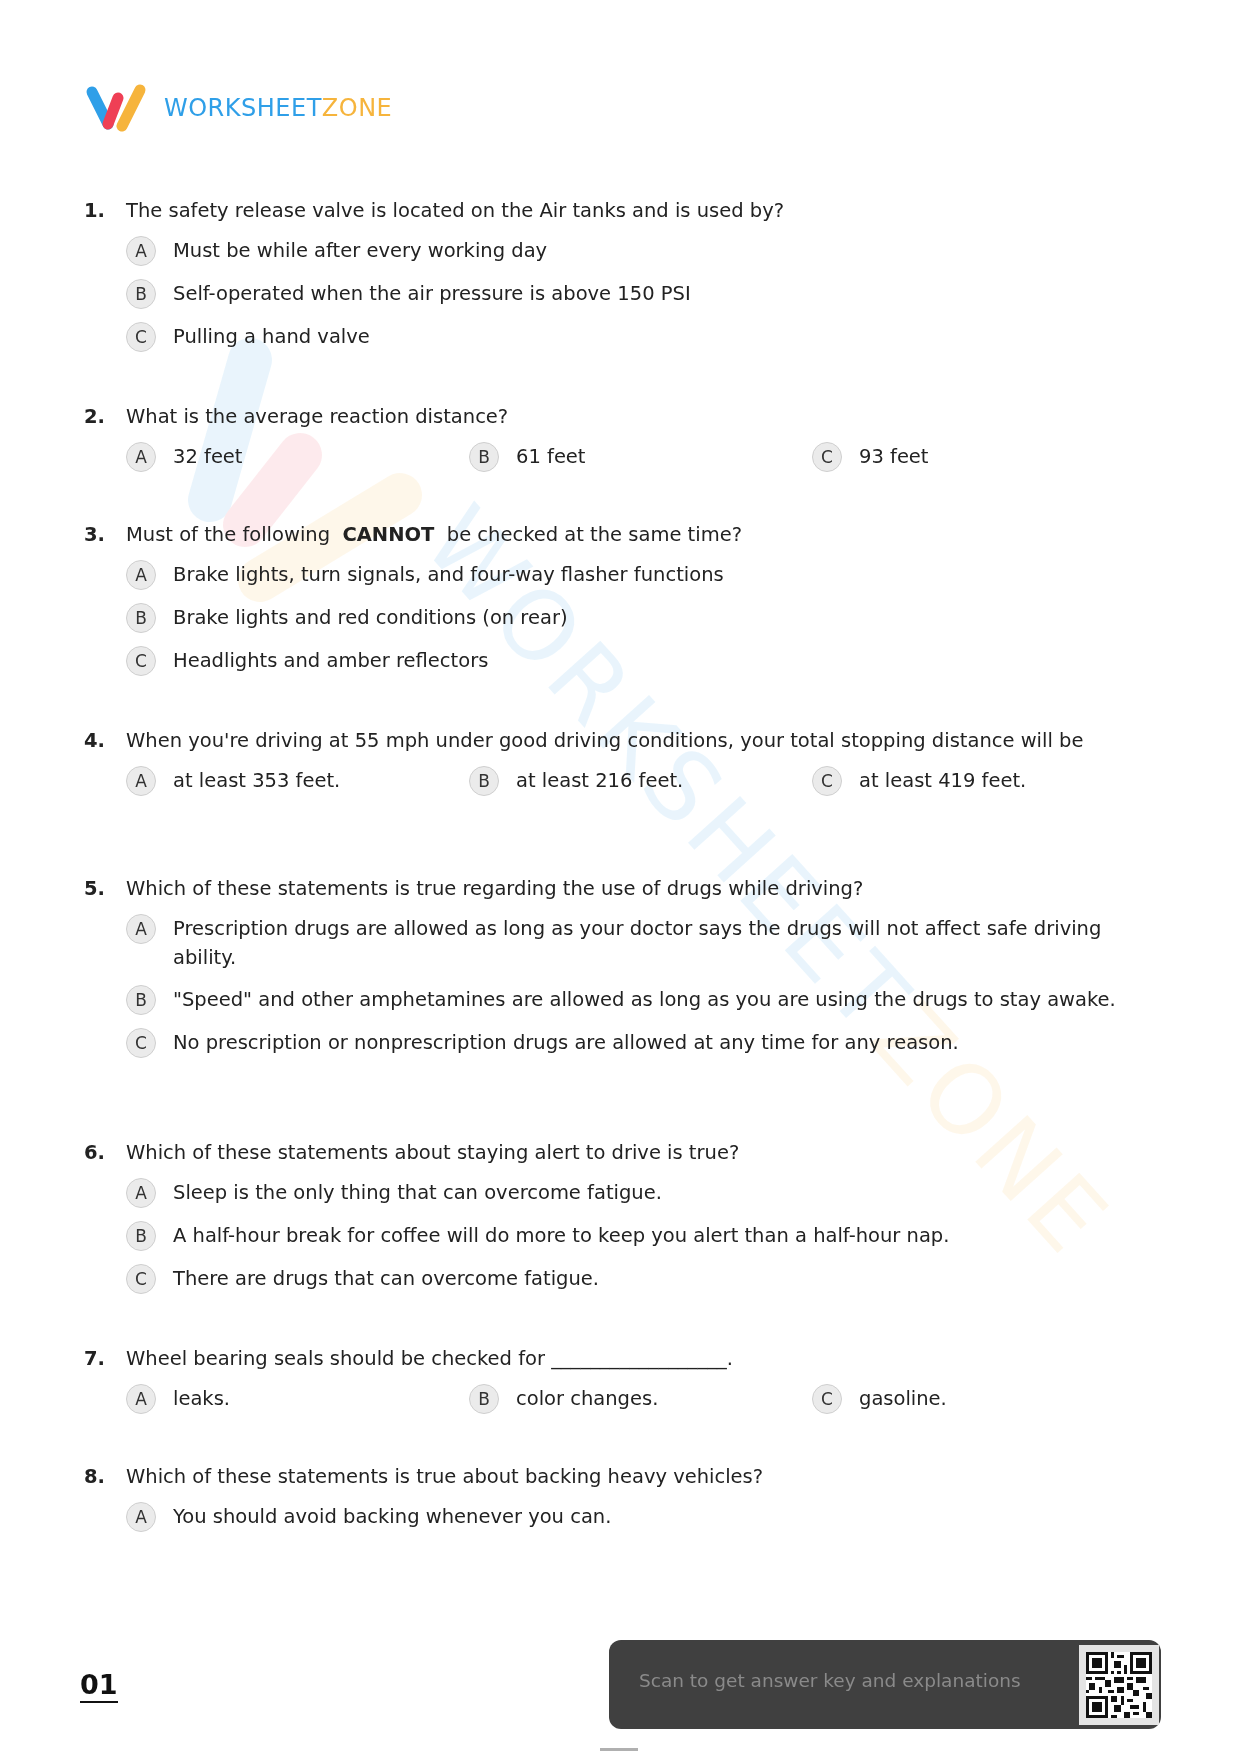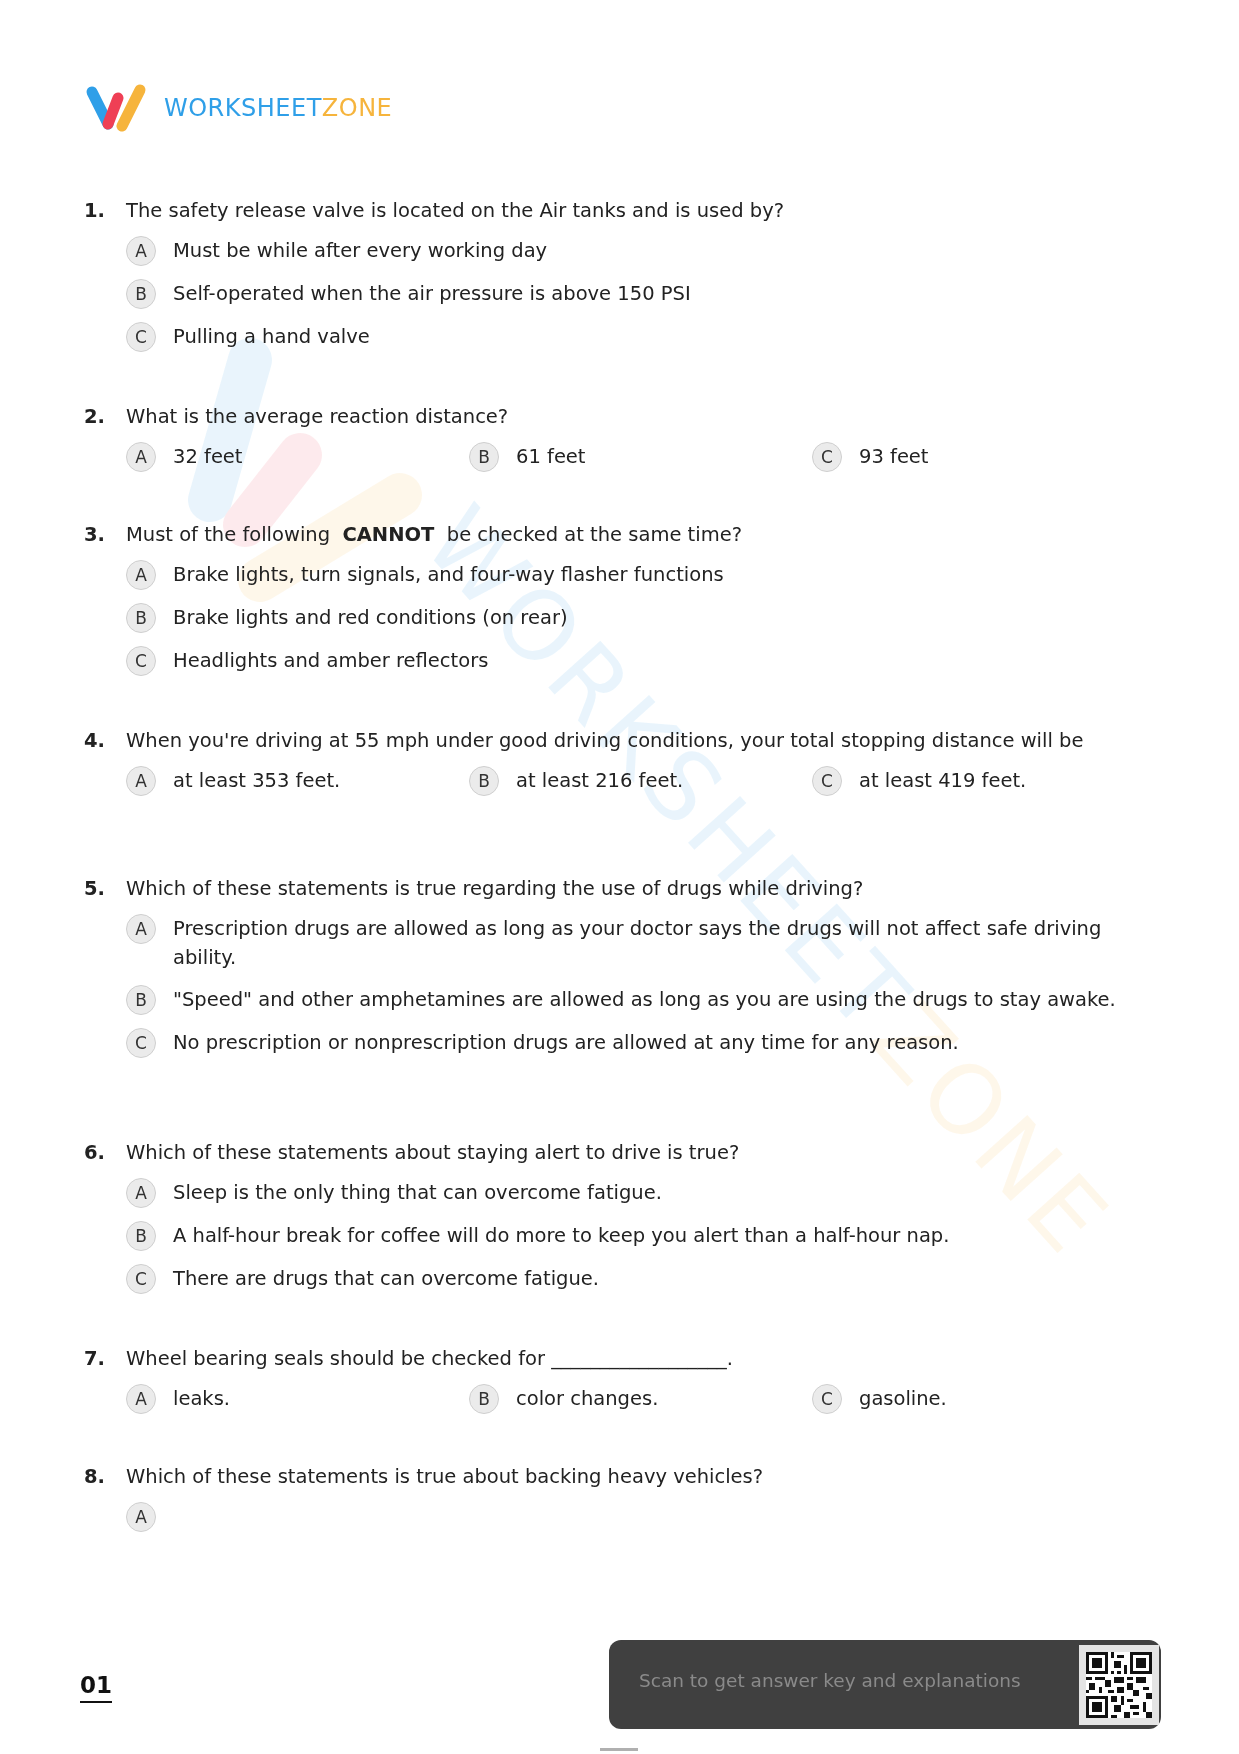--- a/index.html
+++ b/index.html
@@ -28,21 +28,21 @@
   .options { margin-left: 42px; margin-top: 11px; }
   .opt-row { display: flex; align-items: flex-start; margin-bottom: 13px; font-size: 19.5px; line-height: 29px; }
   .opt { display: flex; align-items: flex-start; }
   .opt-col { width: 343px; }
   .badge { flex: none; width: 30px; height: 30px; border-radius: 50%; background: #ebebeb; border: 1px solid #cfcfcf;
            box-sizing: border-box; display: flex; align-items: center; justify-content: center;
            font-size: 17px; color: #333; margin-right: 17px; margin-top: 0px; }
   .opt-text { flex: 1; }
 
   
-  .page-num { position: absolute; left: 80px; top: 1670px; font-weight: bold; font-size: 23px; color: #111;
+  .page-num { position: absolute; left: 80px; top: 1670px; font-weight: bold; font-size: 27px; color: #111;
               border-bottom: 2px solid #111; line-height: 30px; padding-bottom: 1px; }
   .scan-box { position: absolute; left: 609px; top: 1640px; width: 552px; height: 89px; background: #404040;
               border-radius: 12px; }
   .scan-text { position: absolute; left: 30px; top: 30px; font-size: 18.5px; color: #8a8a8a; }
   .qr { position: absolute; right: 2px; top: 5px; width: 80px; height: 80px; background: #e4e4e4;
         display: flex; align-items: center; justify-content: center; }
   .bottom-mark { position: absolute; left: 600px; top: 1748px; width: 38px; height: 3px; background: #b0b0b0; }
 </style>
 </head>
 <body>
@@ -249,20 +249,21 @@
 
   <div class="question" style="top:1462px">
     <div class="q-line">
         <span class="q-num">8.</span>
         <span class="q-text">Which of these statements is true about backing heavy vehicles?</span>
       </div>
     <div class="options">
       <div class="opt-row">
           <div class="opt">
             <span class="badge">A</span>
+            <span class="opt-text">You should avoid backing whenever you can.</span>
           </div>
         </div>
     </div>
   </div>
 
   <div class="page-num">01</div>
 
   <div class="scan-box">
     <span class="scan-text">Scan to get answer key and explanations</span>
     <div class="qr">

